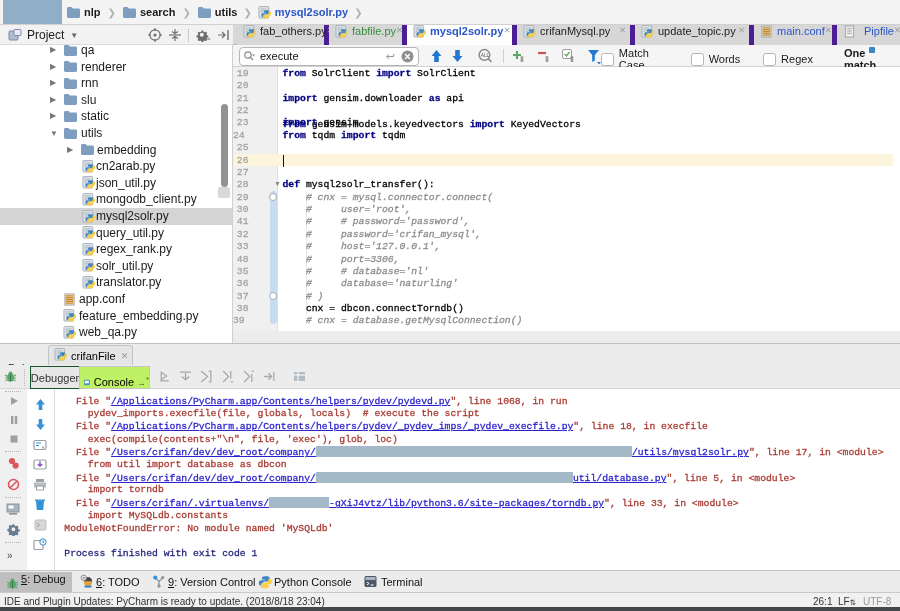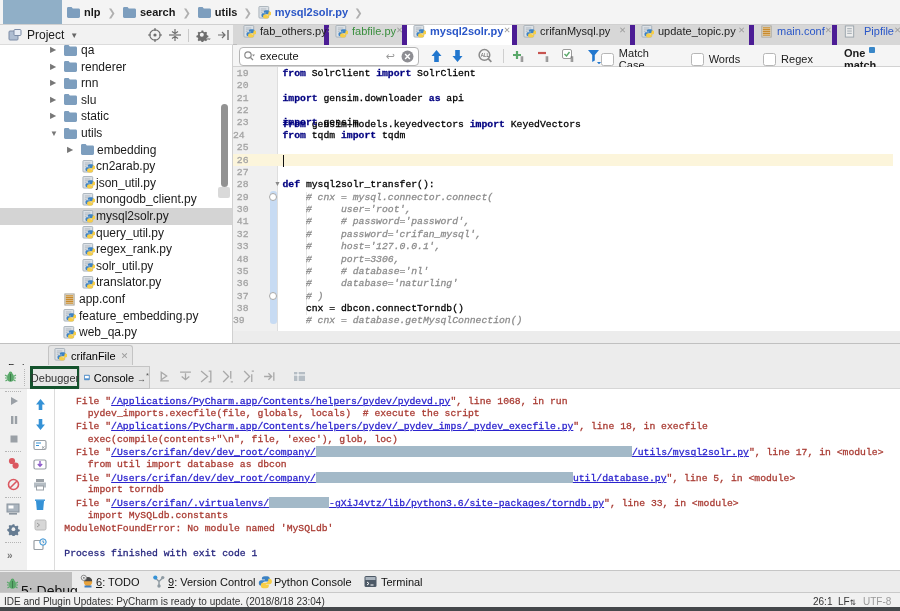--- a/index.html
+++ b/index.html
@@ -427,22 +427,22 @@
         <span style="margin-left:5px;color:#9a9a9a;font-size:9px">✕</span>
       </div>
       <div style="position:absolute;left:0;top:22px;width:900px;height:24px;background:#ECECEC;border-bottom:1px solid #d6d6d6;box-sizing:border-box"></div>
       <div style="position:absolute;left:4px;top:26px" class="bugico"><svg width="13" height="13" viewBox="0 0 13 13">
           <ellipse cx="6.5" cy="7.5" rx="3.4" ry="4.2" fill="#59A869"></ellipse>
           <circle cx="6.5" cy="3.2" r="1.8" fill="#59A869"></circle>
           <path d="M1 5l2.5 1.5M1 8h2.5M1.5 11l2.3-1.5M12 5L9.5 6.5M12 8H9.5M11.5 11 9.2 9.5" stroke="#59A869" stroke-width="1.1"></path>
           <path d="M6.5 4v7" stroke="#3d7a4b" stroke-width="1"></path>
         </svg></div>
       <div style="position:absolute;left:24px;top:26px;height:17px;border-left:1px dotted #b5b5b5"></div>
-      <div style="position:absolute;left:30px;top:23px;width:50px;height:23px;background:#E7E7E7;border:3px solid #14532d;box-sizing:border-box;display:flex;align-items:center;justify-content:center;font-size:11px;color:#333">Debugger</div>
-      <div style="position:absolute;left:79px;top:23px;width:71px;height:23px;background:#e5e5e5;border:1px solid #c4c4c4;box-sizing:border-box;display:flex;align-items:center;padding-left:4px">
+      <div style="position:absolute;left:30px;top:23px;width:50px;height:23px;background:#E7E7E7;border:1px solid #14532d;box-sizing:border-box;display:flex;align-items:center;justify-content:center;font-size:11px;color:#333">Debugger</div>
+      <div style="position:absolute;left:79px;top:23px;width:71px;height:23px;background:#bef264;border:1px solid #c4c4c4;box-sizing:border-box;display:flex;align-items:flex-end;padding-left:4px">
         <svg width="12" height="11" viewBox="0 0 12 11">
           <rect x="0.5" y="0.5" width="11" height="10" rx="1" fill="#5C9BD6" stroke="#3d7ab5"></rect>
           <rect x="2" y="2" width="8" height="5" fill="#fff"></rect>
         </svg>
         <span style="font-size:11px;margin-left:4px">Console</span>
         <span style="font-size:9px;color:#555;margin-left:3px">→<sup>*</sup></span>
       </div>
       <svg width="13" height="13" viewBox="0 0 12 12" style="position:absolute;left:158px;top:27px">
         <path d="M2 10h8M3 2l5 3.5L3 9z" stroke="#a8a8a8" stroke-width="1.2" fill="none"></path>
       </svg>
@@ -549,21 +549,21 @@
     </div>
 
 <div class="abs" id="twbar" style="left:0;top:570px;width:900px;height:22px;background:#ECECEC;border-top:1px solid #c6c6c6;box-sizing:border-box">
       <div style="position:absolute;left:0;top:1px;width:72px;height:21px;background:#BFBFBF"></div>
       <div style="position:absolute;left:6px;top:5px" class="bugico"><svg width="13" height="13" viewBox="0 0 13 13">
           <ellipse cx="6.5" cy="7.5" rx="3.4" ry="4.2" fill="#59A869"></ellipse>
           <circle cx="6.5" cy="3.2" r="1.8" fill="#59A869"></circle>
           <path d="M1 5l2.5 1.5M1 8h2.5M1.5 11l2.3-1.5M12 5L9.5 6.5M12 8H9.5M11.5 11 9.2 9.5" stroke="#59A869" stroke-width="1.1"></path>
           <path d="M6.5 4v7" stroke="#3d7a4b" stroke-width="1"></path>
         </svg></div>
-      <div style="position:absolute;left:21px;top:12px;font-size:14px;color:#111"><u>5</u>: Debug</div>
+      <div style="position:absolute;left:21px;top:2px;font-size:11px;color:#111"><u>5</u>: Debug</div>
       <svg width="14" height="14" viewBox="0 0 14 14" style="position:absolute;left:80px;top:3px">
         <circle cx="8" cy="8" r="4.2" fill="#E8A33D"></circle>
         <path d="M3.8 7.2c0-2.3 1.9-4.2 4.2-4.2 2.3 0 4.2 1.9 4.2 4.2z" fill="#4A4A4A"></path>
         <path d="M4.5 11.5h7v2h-7z" fill="#3D7DC0"></path>
         <circle cx="3.8" cy="3.8" r="2.6" fill="#F5F5F5" stroke="#888"></circle>
         <rect x="2.9" y="2.9" width="1.8" height="1.8" fill="#888"></rect>
       </svg>
       <div style="position:absolute;left:96px;top:4.5px;font-size:11px;color:#111"><u>6</u>: TODO</div>
       <svg width="12" height="13" viewBox="0 0 12 13" style="position:absolute;left:153px;top:4px">
         <path d="M2.5 3l3.5 3.5M9.5 3 6 6.5M6 6v5" stroke="#8E9AA2" stroke-width="1.4" fill="none"></path>

